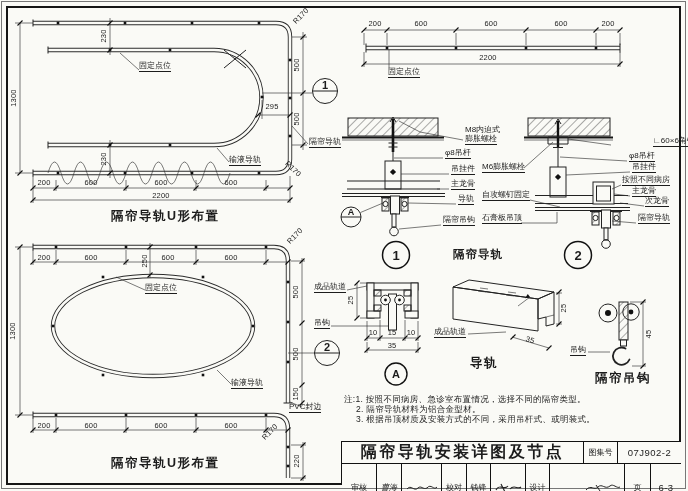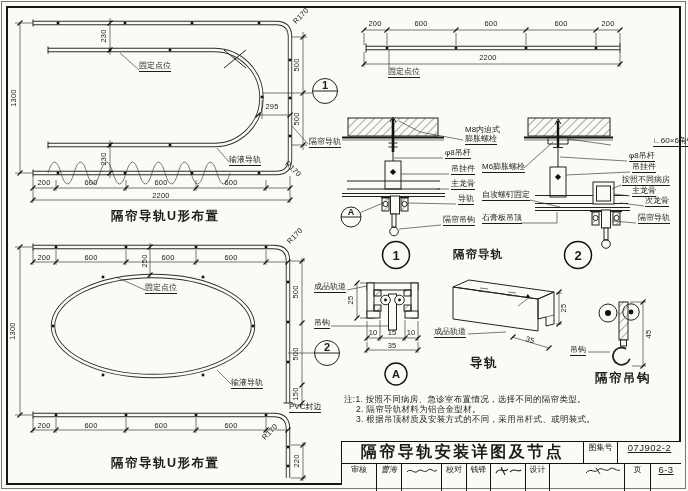--- a/index.html
+++ b/index.html
@@ -22,22 +22,22 @@
   .lbl2{font-size:8px;}
   .cap{font-size:12.5px;font-weight:bold;letter-spacing:1.5px;}
   .cap2{font-size:11.5px;font-weight:bold;letter-spacing:1px;}
   .bubnum{font-size:11px;font-weight:bold;}
   .note{font-size:8.5px;letter-spacing:0.3px;}
   
   .tb{position:absolute;left:341px;top:441px;width:339px;height:43px;border-top:1.5px solid #111;
       border-left:1.5px solid #111;display:flex;flex-direction:column;background:#fafaf6;}
   .tb-top{display:flex;height:26px;border-bottom:1px solid #111;}
   .tb-bot{display:flex;flex:1;}
-  .cell{border-right:1px solid #111;display:flex;align-items:flex-start;justify-content:center;overflow:hidden;}
-  .cell.last{border-right:none;text-decoration:underline;}
+  .cell{border-right:1px solid #111;display:flex;align-items:center;justify-content:center;overflow:hidden;}
+  .cell.last{border-right:none;}
   .tb-title{font-size:16px;font-weight:bold;letter-spacing:2.5px;}
   .tb-sm{font-size:8px;}
   .tb-no{font-size:9.5px;letter-spacing:0.5px;}
   .sig{display:block;}
 </style>
 </head>
 <body>
 
 <div class="sheet">
   <div class="frame-outer"></div>

